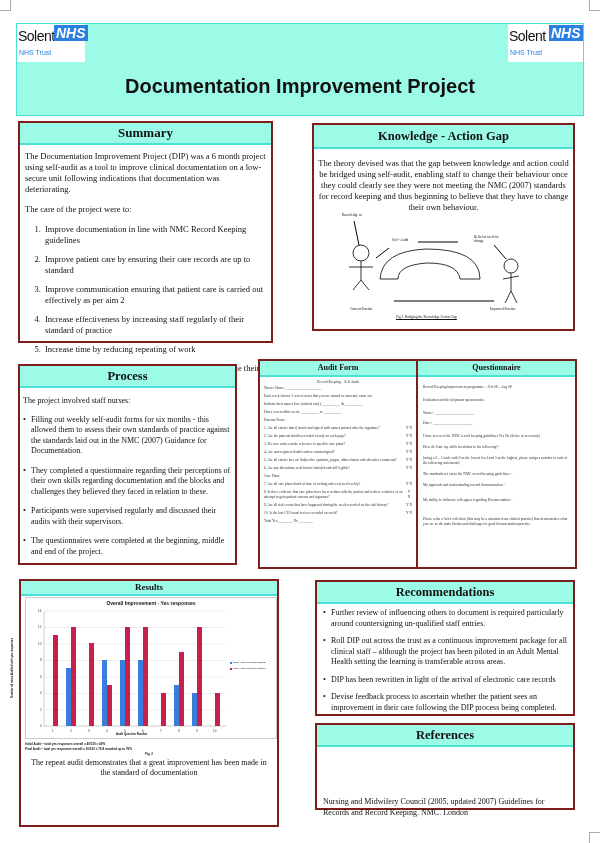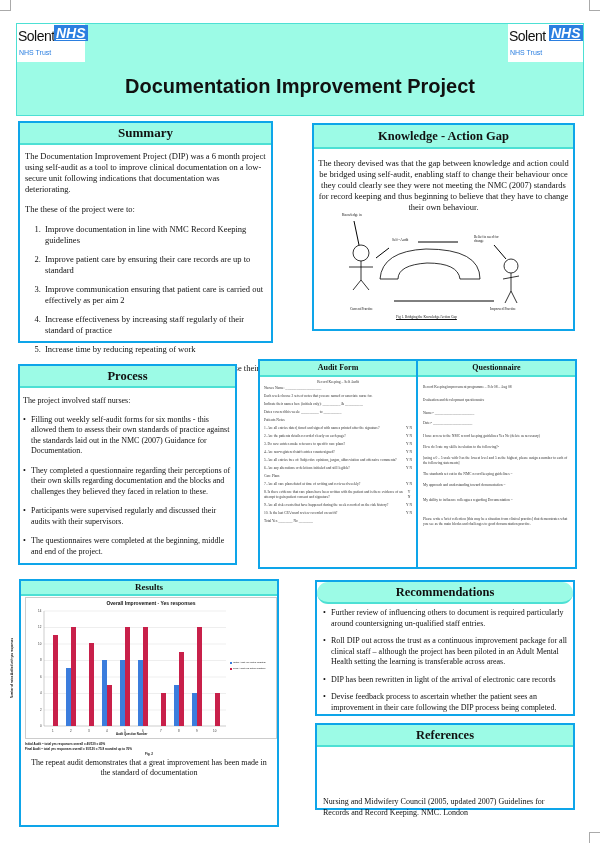--- a/index.html
+++ b/index.html
@@ -1,22 +1,22 @@
 <!DOCTYPE html>
 <html><head>
 <meta charset="utf-8">
 <style>
   html,body{margin:0;padding:0;background:#fff;}
   body{width:600px;height:843px;position:relative;overflow:hidden;font-family:"Liberation Serif",serif;color:#111;}
   .corner{position:absolute;width:10px;height:10px;border-color:#aaa;border-style:solid;}
-  .box{position:absolute;border:2px solid #0ea5e9;background:#fff;box-sizing:border-box;}
+  .box{position:absolute;border:2px solid #7f1d1d;background:#fff;box-sizing:border-box;}
   .hdr{background:#9cfbe6;border-bottom:2px solid #4de0d4;text-align:center;font-weight:bold;}
   .logo{position:absolute;top:1px;background:#fff;width:68px;height:38px;}
   .logo .solent{position:absolute;left:1px;top:4px;font-family:"Liberation Sans",sans-serif;font-size:14px;color:#111;letter-spacing:-0.5px;}
-  .logo .nhs{position:absolute;left:37px;top:1px;background:#2b7fe0;color:#fff;font-family:"Liberation Sans",sans-serif;font-weight:bold;font-style:italic;font-size:14px;padding:0 2px;line-height:16px;text-decoration:underline;}
+  .logo .nhs{position:absolute;left:37px;top:1px;background:#2b7fe0;color:#fff;font-family:"Liberation Sans",sans-serif;font-weight:bold;font-style:italic;font-size:14px;padding:0 2px;line-height:16px;}
   .logo .trust{position:absolute;left:2px;top:25px;font-family:"Liberation Sans",sans-serif;font-size:7px;color:#2b7fe0;}
   .title{position:absolute;left:0;right:0;top:52px;text-align:center;font-family:"Liberation Sans",sans-serif;font-weight:bold;font-size:20px;}
   p{margin:0;}
   .small{font-size:8.5px;line-height:11px;}
   ol{margin:0;padding-left:18px;}
   ol li{margin-bottom:8px;padding-left:2px;}
   ul.b{margin:0;padding-left:10px;list-style:none;}
   ul.b li{position:relative;padding-left:8px;margin-bottom:9px;}
   ul.b li:before{content:"•";position:absolute;left:0;}
   .form{font-size:3.6px;line-height:5px;color:#333;}
@@ -42,21 +42,21 @@
     <span class="nhs" data-name="nhs-badge" style="left:41px;">NHS</span>
     <span class="trust" data-name="logo-subtitle">NHS Trust</span>
   </div>
   <div class="title" data-name="page-title">Documentation Improvement Project</div>
 </div>
 
 <div class="box" data-name="summary-panel" style="left:18px;top:121px;width:255px;height:222px;z-index:2;">
   <div class="hdr" data-name="summary-heading" style="font-size:13px;height:20px;line-height:20px;">Summary</div>
   <div class="small" style="padding:6px 5px 0 5px;">
     <p data-name="summary-intro" style="margin-bottom:9px;">The Documentation Improvement Project (DIP) was a 6 month project using self-audit as a tool to improve clinical documentation on a low-secure unit following indications that documentation was deteriorating.</p>
-    <p data-name="summary-aims-intro" style="margin-bottom:9px;">The these of the project were to:</p>
+    <p data-name="summary-aims-intro" style="margin-bottom:9px;">The care of the project were to:</p>
     <ol data-name="aims-list">
       <li data-name="aim-item">Improve documentation in line with NMC Record Keeping guidelines</li>
       <li data-name="aim-item">Improve patient care by ensuring their care records are up to standard</li>
       <li data-name="aim-item">Improve communication ensuring that patient care is carried out effectively as per aim 2</li>
       <li data-name="aim-item">Increase effectiveness by increasing staff regularly of their standard of practice</li>
       <li data-name="aim-item">Increase time by reducing repeating of work</li>
       <li data-name="aim-item">Allow performance management of staff who do not raise their standard of practice</li>
     </ol>
   </div>
 </div>
@@ -240,21 +240,21 @@
     <span data-name="x-axis-label" style="position:absolute;left:90px;top:134px;font-size:2.8px;font-weight:bold;font-family:'Liberation Sans',sans-serif;">Audit Question Number</span>
     <span data-name="y-axis-label" style="position:absolute;left:-44px;top:68px;font-size:2.8px;font-weight:bold;transform:rotate(-90deg);white-space:nowrap;font-family:'Liberation Sans',sans-serif;">Number of notes Audited with yes responses</span>
   </div>
   <p data-name="footnote-initial" style="position:absolute;left:4px;top:161px;font-size:3px;font-family:'Liberation Sans',sans-serif;font-weight:bold;">Initial Audit – total yes responses overall = 40/130 = 40%</p>
   <p data-name="footnote-final" style="position:absolute;left:4px;top:166px;font-size:3px;font-family:'Liberation Sans',sans-serif;font-weight:bold;">Final Audit – total yes responses overall = 91/120 = 75.8 rounded up to 76%</p>
   <p data-name="fig-label" style="position:absolute;left:0;right:0;top:171px;text-align:center;font-size:3px;font-family:'Liberation Sans',sans-serif;font-weight:bold;">Fig. 2</p>
   <p data-name="results-conclusion" style="position:absolute;left:5px;right:5px;top:177px;text-align:center;font-size:8px;line-height:10px;">The repeat audit demonstrates that a great improvement has been made in the standard of documentation</p>
 </div>
 
 <div class="box" data-name="recommendations-panel" style="left:315px;top:580px;width:260px;height:136px;z-index:2;">
-  <div class="hdr" data-name="recommendations-heading" style="font-size:12.5px;height:20px;line-height:20px;border-radius:11px;">Recommendations</div>
+  <div class="hdr" data-name="recommendations-heading" style="font-size:12.5px;height:20px;line-height:20px;">Recommendations</div>
   <ul class="b small" data-name="recommendations-list" style="padding:4px 4px 0 6px;font-size:8px;line-height:10.5px;">
     <li data-name="recommendation-item" style="margin-bottom:7px;">Further review of influencing others to document is required particularly around countersigning un-qualified staff entries.</li>
     <li data-name="recommendation-item" style="margin-bottom:7px;">Roll DIP out across the trust as a continuous improvement package for all clinical staff – although the project has been piloted in an Adult Mental Health setting the learning is transferable across areas.</li>
     <li data-name="recommendation-item" style="margin-bottom:7px;">DIP has been rewritten in light of the arrival of electronic care records</li>
     <li data-name="recommendation-item">Devise feedback process to ascertain whether the patient sees an improvement in their care following the DIP process being completed.</li>
   </ul>
 </div>
 
 <div class="box" data-name="references-panel" style="left:315px;top:723px;width:260px;height:87px;z-index:2;">
   <div class="hdr" data-name="references-heading" style="font-size:12.5px;height:20px;line-height:20px;">References</div>

